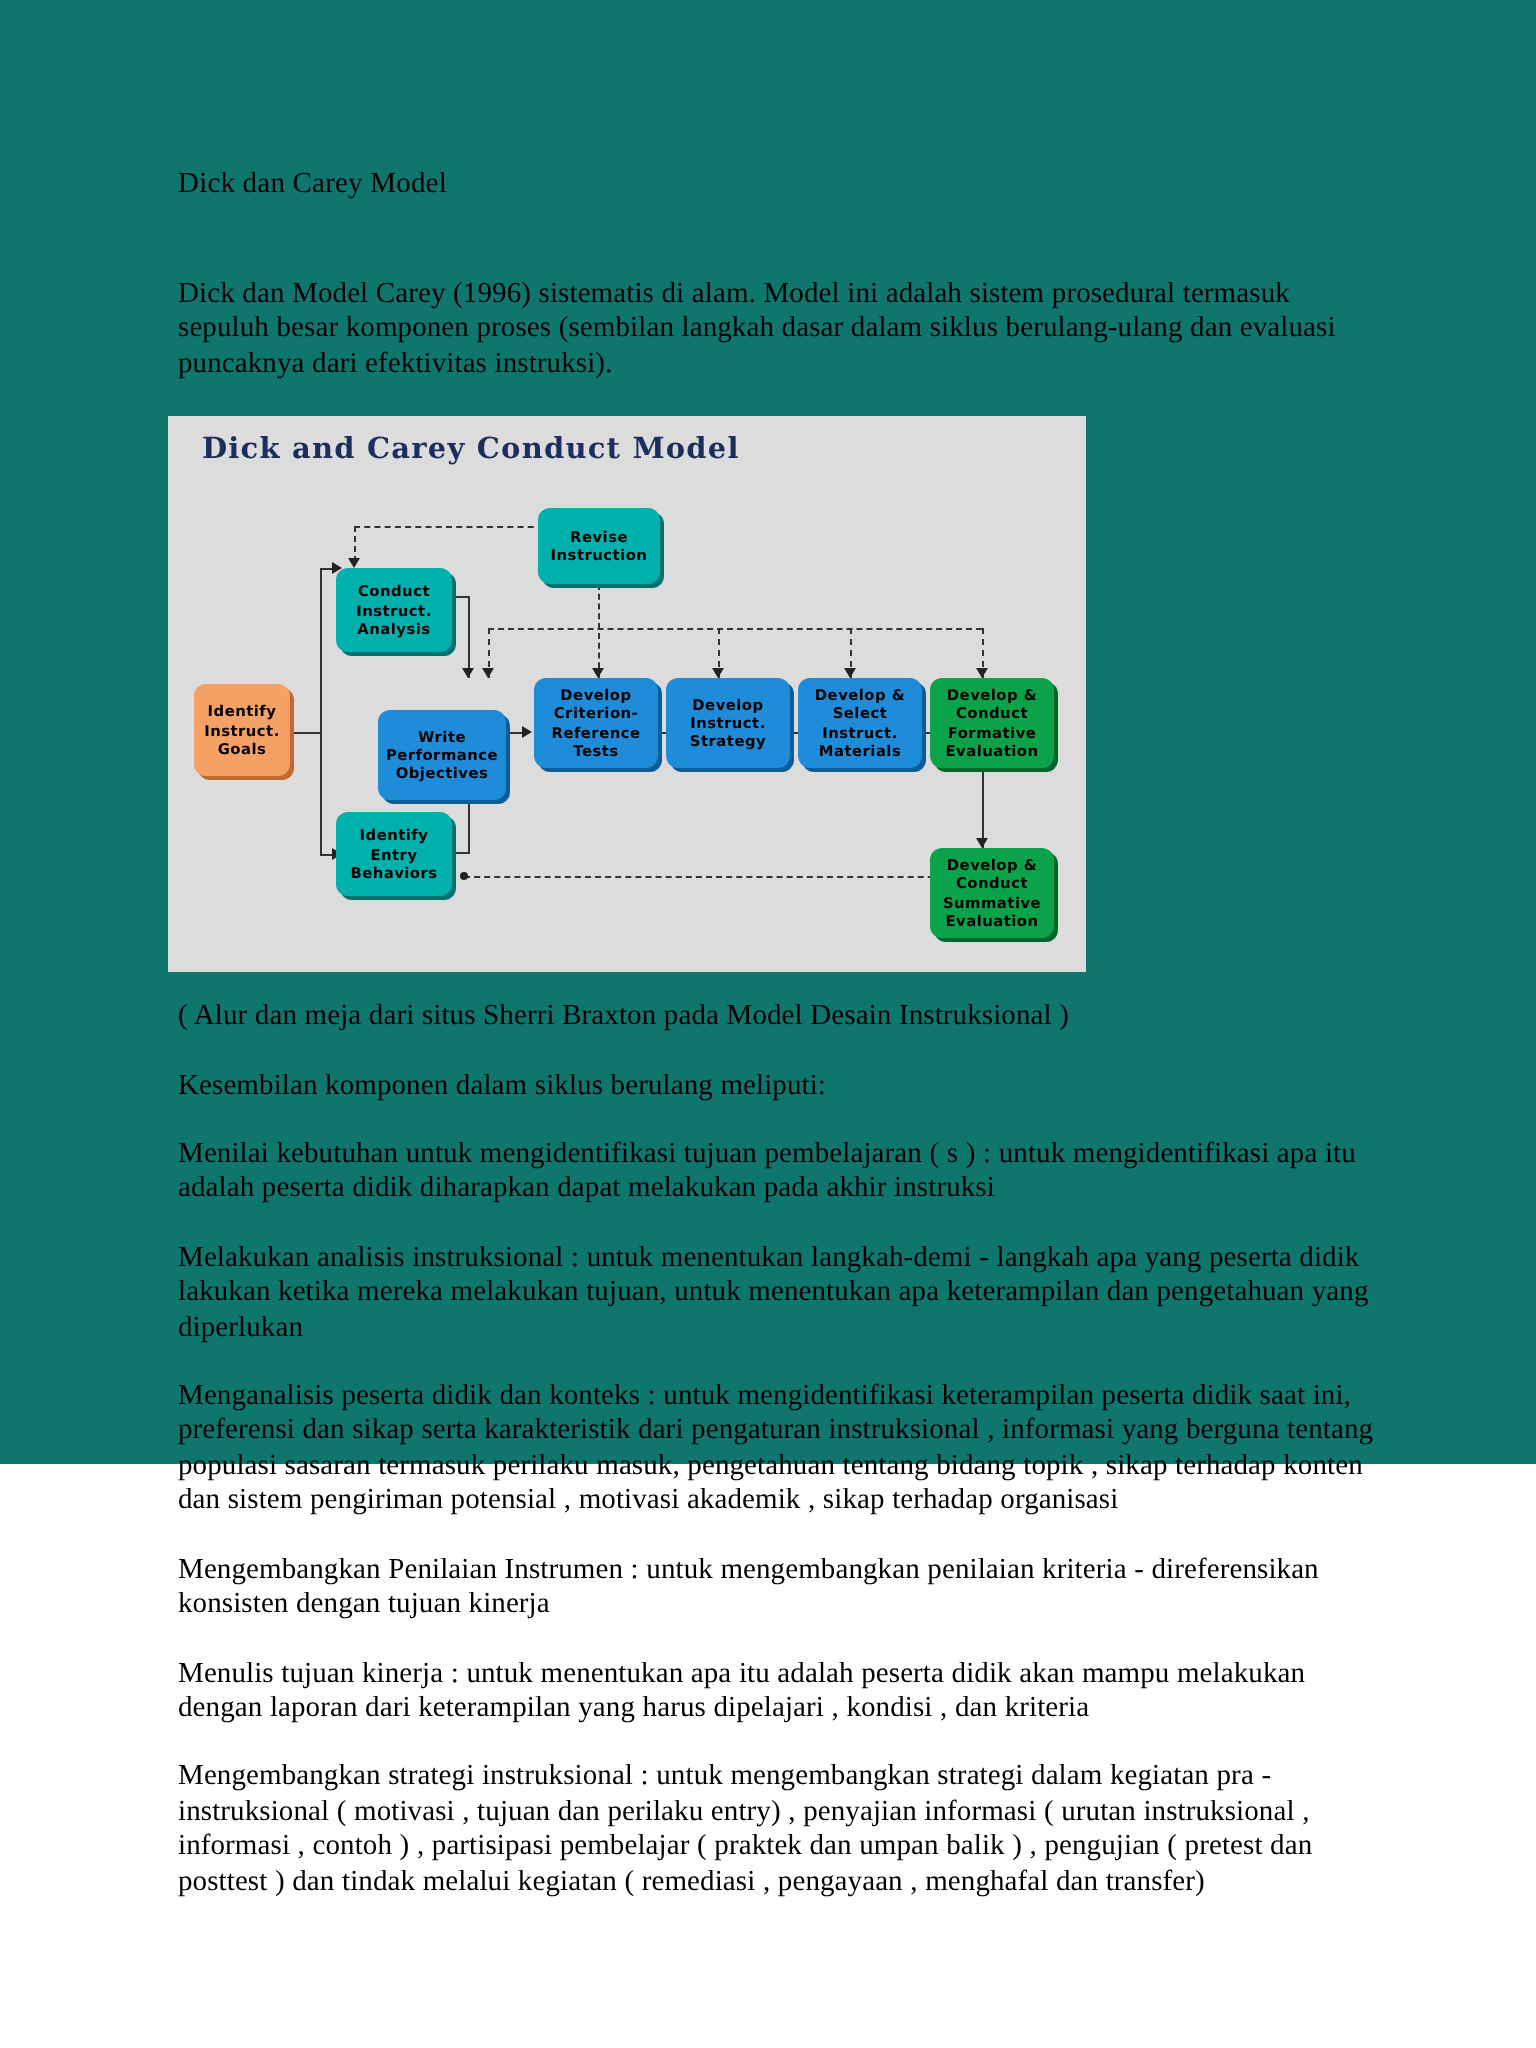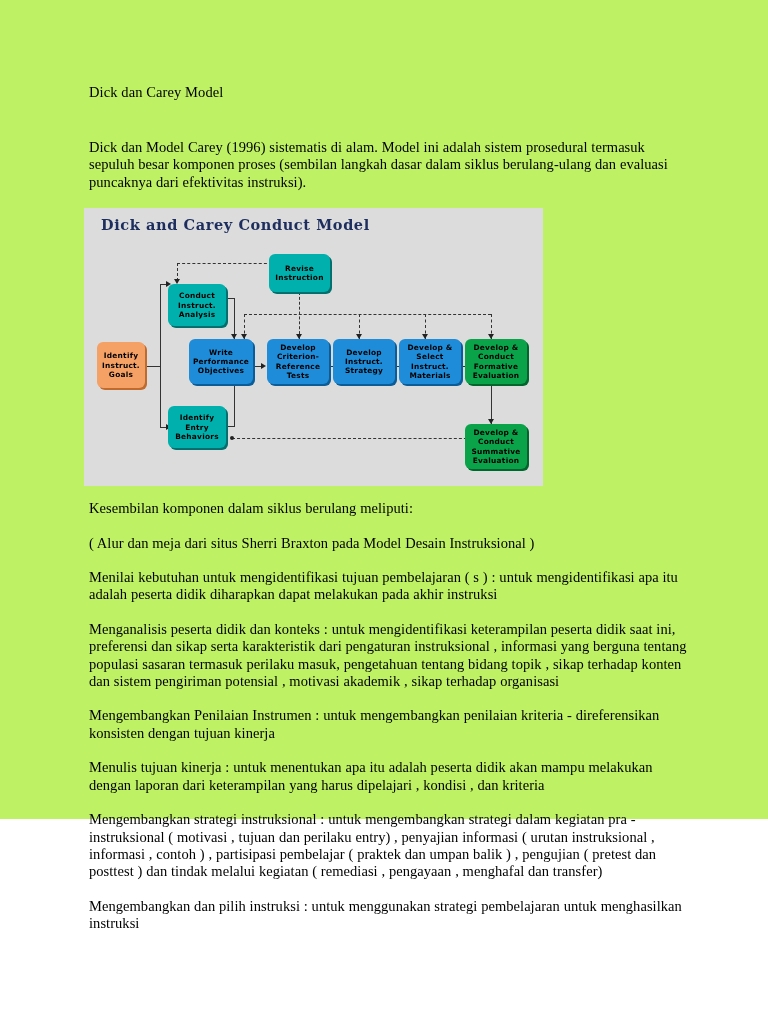--- a/index.html
+++ b/index.html
@@ -13,22 +13,22 @@
     position: relative;
     font-family: "Liberation Serif", "DejaVu Serif", serif;
     color: #000000;
     overflow: hidden;
   }
 
   .page {
     position: absolute;
     left: 0; top: 0;
     width: 768px;
-    height: 819px;
-    background: #bef264;
+    height: 732px;
+    background: #0f766e;
   }
 
   .content {
     position: absolute;
     left: 89px;
     top: 84px;
     width: 600px;
   }
 
   .doc-title {
@@ -206,21 +206,21 @@
 Instruct.
 Analysis</span>
         </div>
 
         <div class="node orange" style="left:13px; top:134px; width:48px; height:46px;">
           <span style="white-space:pre-line;">Identify
 Instruct.
 Goals</span>
         </div>
 
-        <div class="node blue" style="left:105px; top:131px; width:64px; height:45px;">
+        <div class="node blue" style="left:105px; top:147px; width:64px; height:45px;">
           <span style="white-space:pre-line;">Write
 Performance
 Objectives</span>
         </div>
 
         <div class="node blue" style="left:183px; top:131px; width:62px; height:45px;">
           <span style="white-space:pre-line;">Develop
 Criterion-
 Reference
 Tests</span>
@@ -255,25 +255,25 @@
         <div class="node green" style="left:381px; top:216px; width:62px; height:45px;">
           <span style="white-space:pre-line;">Develop &amp;
 Conduct
 Summative
 Evaluation</span>
         </div>
 
       </div>
     </div>
 
+    <p class="para">( Alur dan meja dari situs Sherri Braxton pada Model Desain Instruksional )</p>
+
     <p class="para">Kesembilan komponen dalam siklus berulang meliputi:</p>
 
-    <p class="para">( Alur dan meja dari situs Sherri Braxton pada Model Desain Instruksional )</p>
-
     <p class="para">Menilai kebutuhan untuk mengidentifikasi tujuan pembelajaran ( s ) : untuk mengidentifikasi apa itu adalah peserta didik diharapkan dapat melakukan pada akhir instruksi</p>
+    <p class="para">Melakukan analisis instruksional : untuk menentukan langkah-demi - langkah apa yang peserta didik lakukan ketika mereka melakukan tujuan, untuk menentukan apa keterampilan dan pengetahuan yang diperlukan</p>
     <p class="para">Menganalisis peserta didik dan konteks : untuk mengidentifikasi keterampilan peserta didik saat ini, preferensi dan sikap serta karakteristik dari pengaturan instruksional , informasi yang berguna tentang populasi sasaran termasuk perilaku masuk, pengetahuan tentang bidang topik , sikap terhadap konten dan sistem pengiriman potensial , motivasi akademik , sikap terhadap organisasi</p>
     <p class="para">Mengembangkan Penilaian Instrumen : untuk mengembangkan penilaian kriteria - direferensikan konsisten dengan tujuan kinerja</p>
     <p class="para">Menulis tujuan kinerja : untuk menentukan apa itu adalah peserta didik akan mampu melakukan dengan laporan dari keterampilan yang harus dipelajari , kondisi , dan kriteria</p>
     <p class="para">Mengembangkan strategi instruksional : untuk mengembangkan strategi dalam kegiatan pra - instruksional ( motivasi , tujuan dan perilaku entry) , penyajian informasi ( urutan instruksional , informasi , contoh ) , partisipasi pembelajar ( praktek dan umpan balik ) , pengujian ( pretest dan posttest ) dan tindak melalui kegiatan ( remediasi , pengayaan , menghafal dan transfer)</p>
-    <p class="para">Mengembangkan dan pilih instruksi : untuk menggunakan strategi pembelajaran untuk menghasilkan instruksi</p>
 
   </div>
 </div>
 
 </body></html>

